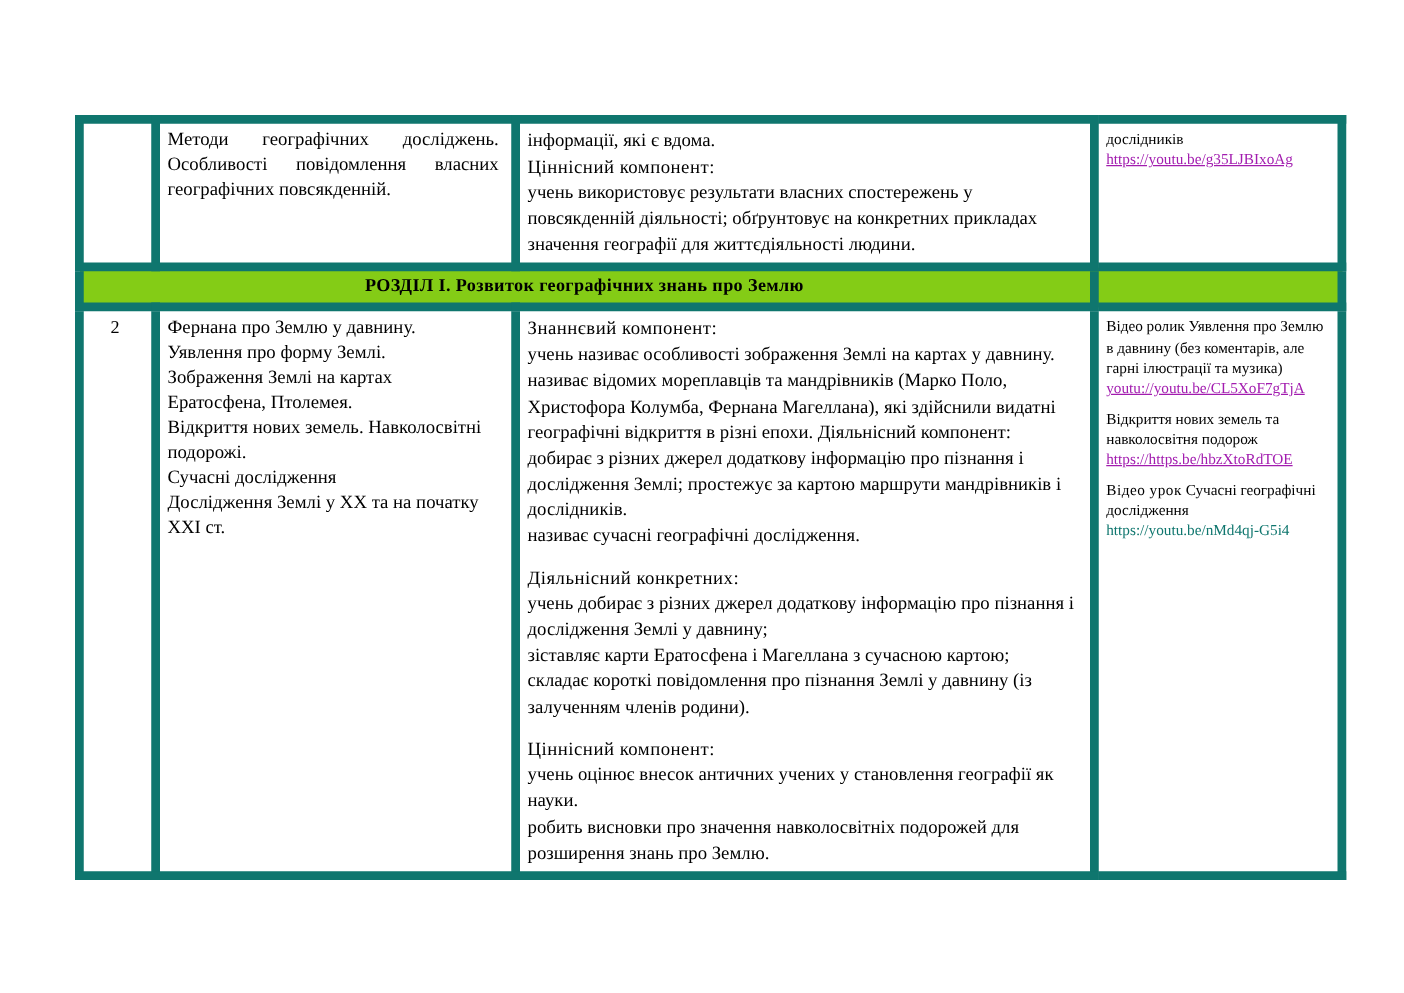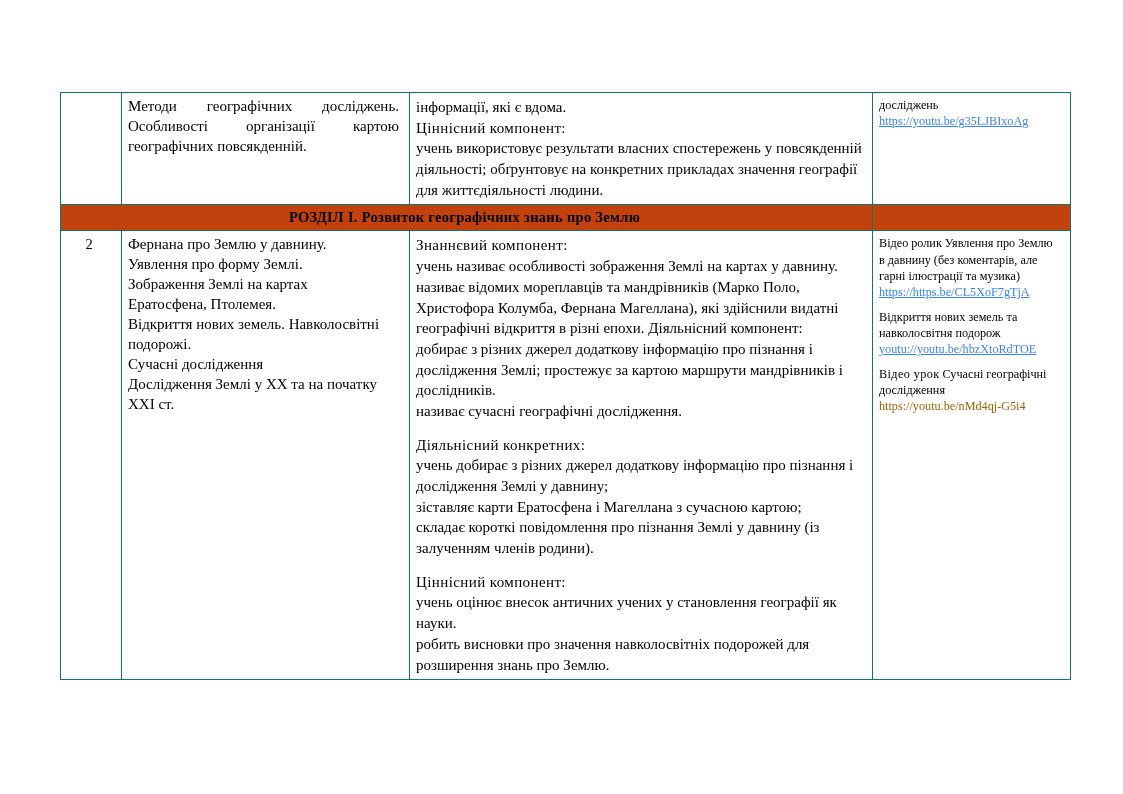--- a/index.html
+++ b/index.html
@@ -22,21 +22,21 @@
   }
   table.curriculum {
     position: absolute;
     left: 60px;
     top: 92px;
     width: 1010px;
     border-collapse: collapse;
     table-layout: fixed;
   }
   table.curriculum td {
-    border: 1px solid #0f766e;
+    border: 7px solid #0f766e;
     vertical-align: top;
     padding: 4px 10px 4px 6px;
   }
   
   col.c-num    { width: 61px; }
   col.c-topic  { width: 288px; }
   col.c-req    { width: 463px; }
   col.c-links  { width: 198px; }
 
   .cell-num {
@@ -55,40 +55,40 @@
   }
   .cell-req {
     font-size: 15px;
     line-height: 1.38;
   }
   .cell-links {
     font-size: 12.2px;
     line-height: 1.32;
   }
   .row-head td {
-    background: #c2410c;
+    background: #84cc16;
   }
   .section-title {
     text-align: center;
     font-weight: bold;
     font-size: 14.5px;
     letter-spacing: 0.3px;
     padding: 7px 0 6px 0;
   }
   .bold {
     font-weight: normal;
     letter-spacing: 0.4px;
   }
   .lnk {
-    color: #3b82f6;
+    color: #a21caf;
     text-decoration: underline;
     word-break: break-all;
   }
   .plain-url {
-    color: #a16207;
+    color: #0f766e;
     word-break: break-all;
   }
   .gap { height: 13px; }
   .gap-sm { height: 9px; }
   p { margin: 0; }
   .blk { margin: 0; }
 </style>
 </head>
 <body>
 
@@ -103,32 +103,32 @@
     </colgroup>
     <tbody>
 
       <tr>
         <td class="cell-num">
           <span></span>
         </td>
 
         <td class="cell-topic">
           <p class="blk justify">Методи    географічних    досліджень.</p>
-          <p class="blk justify">Особливості     організації     картою</p>
+          <p class="blk justify">Особливості     повідомлення     власних</p>
           <p class="blk">географічних повсякденній.</p>
         </td>
 
         <td class="cell-req">
           <p class="blk">інформації, які є вдома.</p>
           <p class="blk bold">Ціннісний компонент:</p>
           <p class="blk">учень використовує результати власних спостережень у повсякденній діяльності; обґрунтовує на конкретних прикладах значення географії для життєдіяльності людини.</p>
         </td>
 
         <td class="cell-links">
-          <p class="blk">досліджень</p>
+          <p class="blk">дослідників</p>
           <p class="blk"><a class="lnk" href="#">https://youtu.be/g35LJBIxoAg</a></p>
         </td>
       </tr>
 
       <tr class="row-head">
         <td class="section-title" colspan="3">РОЗДІЛ І. Розвиток географічних знань про Землю</td>
         <td></td>
       </tr>
 
       <tr>
@@ -164,26 +164,26 @@
 
           <div class="gap"></div>
 
           <p class="blk bold">Ціннісний компонент:</p>
           <p class="blk"> учень оцінює внесок античних учених у становлення географії як науки.</p>
           <p class="blk">робить висновки про значення навколосвітніх подорожей для розширення знань про Землю.</p>
         </td>
 
         <td class="cell-links">
           <p class="blk">Відео ролик Уявлення про Землю в давнину (без коментарів, але гарні ілюстрації та музика)</p>
-          <p class="blk"><a class="lnk" href="#">https://https.be/CL5XoF7gTjA</a></p>
+          <p class="blk"><a class="lnk" href="#">youtu://youtu.be/CL5XoF7gTjA</a></p>
 
           <div class="gap-sm"></div>
 
           <p class="blk">Відкриття нових земель та навколосвітня подорож</p>
-          <p class="blk"><a class="lnk" href="#">youtu://youtu.be/hbzXtoRdTOE</a></p>
+          <p class="blk"><a class="lnk" href="#">https://https.be/hbzXtoRdTOE</a></p>
 
           <div class="gap-sm"></div>
 
           <p class="blk">
             <span class="bold">Відео урок</span><span> Сучасні географічні дослідження</span>
           </p>
           <p class="blk"><span class="plain-url">https://youtu.be/nMd4qj-G5i4</span></p>
         </td>
       </tr>
 

